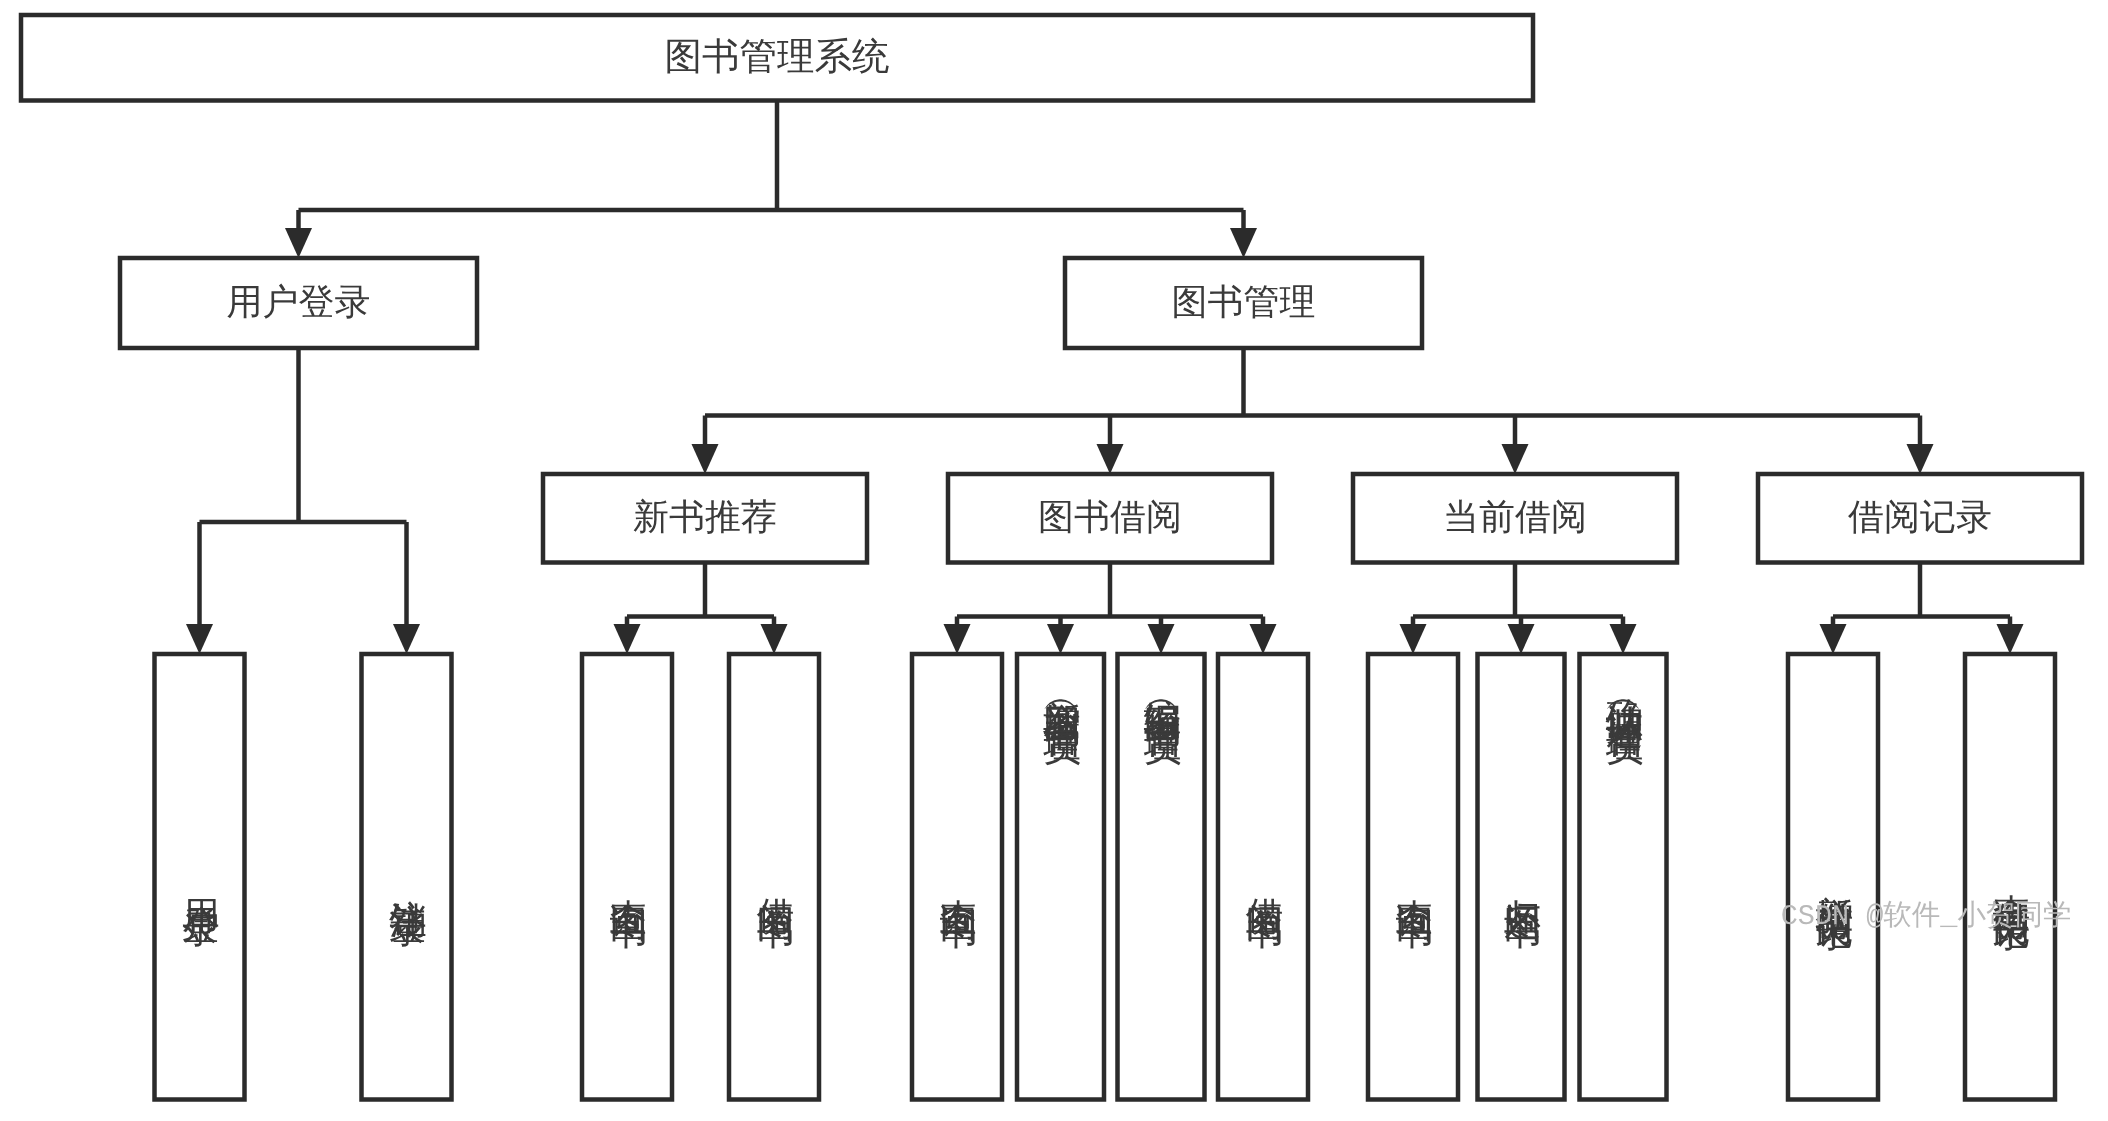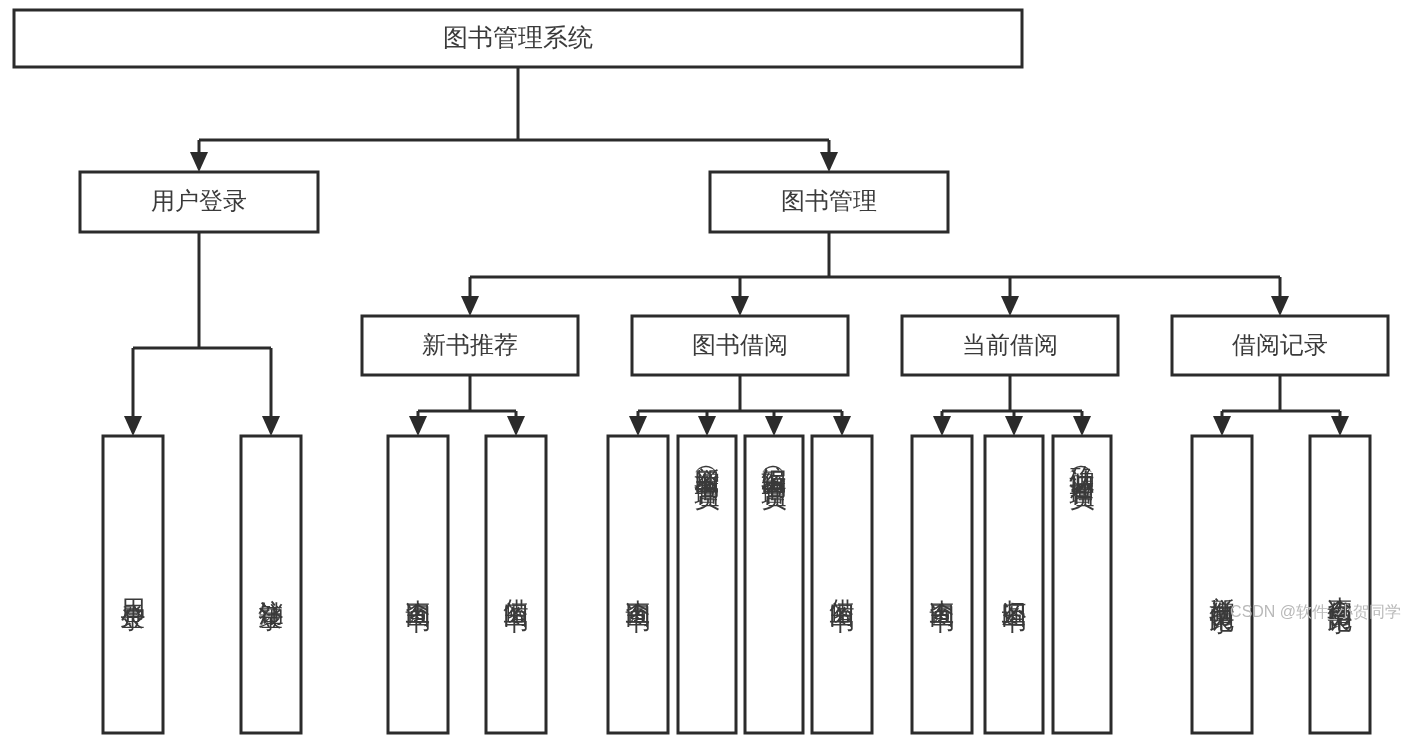--- a/index.html
+++ b/index.html
@@ -72,24 +72,24 @@
     text-orientation: upright;
     font-family: "Liberation Sans", "DejaVu Sans", sans-serif;
     font-size: 25px;
     line-height: 1.08;
     color: #3a3a3a;
     letter-spacing: 3px;
     white-space: nowrap;
   }
   .watermark {
     position: absolute;
-    right: 4px;
+    right: 24px;
     bottom: 8px;
-    font-family: Liberation Sans, sans-serif;
-    font-size: 16px;
+    font-family: Liberation Mono, monospace;
+    font-size: 19px;
     color: #b9b9b9;
     white-space: nowrap;
     pointer-events: none;
   }
 </style>
 </head>
 <body>
 
 <div id="diagram-root">
   <svg class="flow" viewBox="0 0 1405 747" xmlns="http://www.w3.org/2000/svg">

